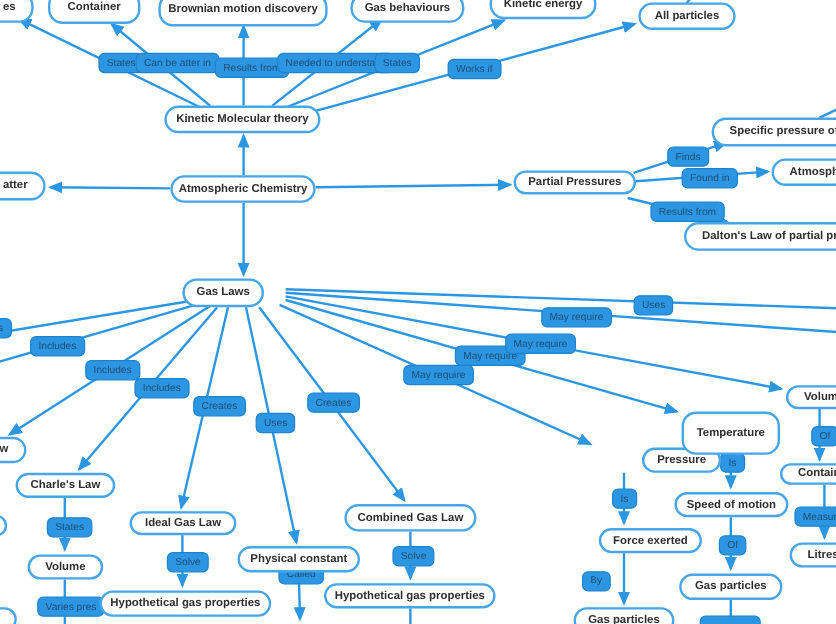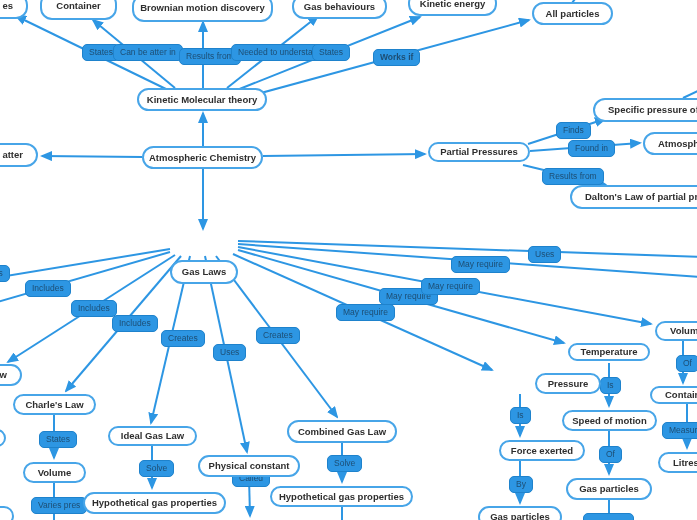--- a/index.html
+++ b/index.html
@@ -78,21 +78,21 @@
       <line x1="609" y1="500" x2="609" y2="514" stroke="#2d96e3" stroke-width="2"></line>
       <line x1="683" y1="340" x2="683" y2="383" stroke="#2d96e3" stroke-width="2" marker-end="url(#arrowhead)"></line>
       <line x1="687" y1="404" x2="687" y2="448" stroke="#2d96e3" stroke-width="2" marker-end="url(#arrowhead)"></line>
     </svg>
   <div id="labels-layer">
       <div class="elabel" style="left: 82px; top: 44px;">States</div>
       <div class="elabel" style="left: 113px; top: 44px;">Can be atter in</div>
       <div class="elabel" style="left: 179px; top: 48px;">Results from</div>
       <div class="elabel" style="left: 231px; top: 44px;">Needed to understand</div>
       <div class="elabel" style="left: 312px; top: 44px;">States</div>
-      <div class="elabel" style="left: 373px; top: 49px; font-weight: bold;">Works if</div>
+      <div class="elabel" style="left: 373px; top: 49px;">Works if</div>
       <div class="elabel" style="left: 556px; top: 122px;">Finds</div>
       <div class="elabel" style="left: 568px; top: 140px;">Found in</div>
       <div class="elabel" style="left: 542px; top: 168px;">Results from</div>
       <div class="elabel" style="left: -36px; top: 265px;">Includes</div>
       <div class="elabel" style="left: 25px; top: 280px;">Includes</div>
       <div class="elabel" style="left: 71px; top: 300px;">Includes</div>
       <div class="elabel" style="left: 112px; top: 315px;">Includes</div>
       <div class="elabel" style="left: 161px; top: 330px;">Creates</div>
       <div class="elabel" style="left: 213px; top: 344px;">Uses</div>
       <div class="elabel" style="left: 256px; top: 327px;">Creates</div>
@@ -100,53 +100,53 @@
       <div class="elabel" style="left: 379px; top: 288px;">May require</div>
       <div class="elabel" style="left: 421px; top: 278px;">May require</div>
       <div class="elabel" style="left: 451px; top: 256px;">May require</div>
       <div class="elabel" style="left: 528px; top: 246px;">Uses</div>
       <div class="elabel" style="left: 39px; top: 431px;">States</div>
       <div class="elabel" style="left: 31px; top: 497px;">Varies pres</div>
       <div class="elabel" style="left: 139px; top: 460px;">Solve</div>
       <div class="elabel" style="left: 232px; top: 470px;">Called</div>
       <div class="elabel" style="left: 327px; top: 455px;">Solve</div>
       <div class="elabel" style="left: 510px; top: 407px;">Is</div>
-      <div class="elabel" style="left: 509px; top: 476px;">By</div>
+      <div class="elabel" style="left: 485px; top: 476px; font-family: Liberation Mono, monospace;">By</div>
       <div class="elabel" style="left: 600px; top: 377px;">Is</div>
       <div class="elabel" style="left: 599px; top: 446px;">Of</div>
       <div class="elabel" style="left: 676px; top: 355px;">Of</div>
       <div class="elabel" style="left: 662px; top: 422px;">Measured in</div>
       <div class="elabel" style="left: 583px; top: 513px; min-width: 51px; min-height: 14px;"></div>
     </div>
   <div id="nodes-layer">
       <div class="node align-right" style="left: -50px; top: -7px; width: 78px; height: 26px;">es</div>
       <div class="node" style="left: 40px; top: -8px; width: 77px; height: 28px;">Container</div>
       <div class="node" style="left: 132px; top: -6px; width: 141px; height: 28px;">Brownian motion discovery</div>
       <div class="node" style="left: 292px; top: -6px; width: 95px; height: 25px;">Gas behaviours</div>
       <div class="node" style="left: 408px; top: -9px; width: 89px; height: 25px;">Kinetic energy</div>
       <div class="node" style="left: 532px; top: 2px; width: 81px; height: 23px;">All particles</div>
       <div class="node" style="left: 137px; top: 88px; width: 130px; height: 23px;">Kinetic Molecular theory</div>
       <div class="node align-right" style="left: -62px; top: 143px; width: 100px; height: 24px;">atter</div>
       <div class="node" style="left: 142px; top: 146px; width: 121px; height: 23px;">Atmospheric Chemistry</div>
       <div class="node" style="left: 428px; top: 142px; width: 102px; height: 20px;">Partial Pressures</div>
       <div class="node align-left" style="left: 593px; top: 98px; width: 150px; height: 24px;">Specific pressure of g</div>
       <div class="node align-left" style="left: 643px; top: 132px; width: 100px; height: 23px;">Atmosphe</div>
       <div class="node align-left" style="left: 570px; top: 185px; width: 185px; height: 24px;">Dalton's Law of partial pres</div>
-      <div class="node" style="left: 170px; top: 232px; width: 68px; height: 24px; margin-top: 28px;">Gas Laws</div>
+      <div class="node" style="left: 152px; top: 232px; width: 68px; height: 24px;">Gas Laws</div>
       <div class="node align-right" style="left: -62px; top: 364px; width: 84px; height: 22px;">w</div>
       <div class="node" style="left: 13px; top: 394px; width: 83px; height: 21px;">Charle's Law</div>
       <div class="node" style="left: 108px; top: 426px; width: 89px; height: 20px;">Ideal Gas Law</div>
       <div class="node" style="left: 287px; top: 420px; width: 110px; height: 23px;">Combined Gas Law</div>
       <div class="node" style="left: 198px; top: 455px; width: 102px; height: 22px; text-align: right;">Physical constant</div>
       <div class="node" style="left: 83px; top: 492px; width: 143px; height: 22px;">Hypothetical gas properties</div>
       <div class="node" style="left: 270px; top: 486px; width: 143px; height: 21px;">Hypothetical gas properties</div>
       <div class="node" style="left: 487px; top: 373px; width: 66px; height: 21px; margin-left: 48px;">Pressure</div>
       <div class="node" style="left: 499px; top: 440px; width: 86px; height: 21px;">Force exerted</div>
       <div class="node" style="left: 478px; top: 506px; width: 84px; height: 22px;">Gas particles</div>
-      <div class="node" style="left: 568px; top: 343px; width: 82px; height: 18px;">Temperature</div>
+      <div class="node" style="left: 568px; top: 343px; width: 82px; height: 36px;">Temperature</div>
       <div class="node" style="left: 562px; top: 410px; width: 95px; height: 21px;">Speed of motion</div>
       <div class="node" style="left: 566px; top: 478px; width: 86px; height: 22px;">Gas particles</div>
       <div class="node" style="left: 23px; top: 462px; width: 63px; height: 21px;">Volume</div>
       <div class="node align-left" style="left: 655px; top: 321px; width: 80px; height: 20px;">Volume</div>
       <div class="node align-left" style="left: 650px; top: 386px; width: 90px; height: 18px;">Contain</div>
       <div class="node align-left" style="left: 658px; top: 452px; width: 80px; height: 21px;">Litres</div>
       <div class="node" style="left: -30px; top: 429px; width: 36px; height: 18px;"></div>
       <div class="node" style="left: -28px; top: 506px; width: 42px; height: 20px;"></div>
     </div>
 </div>

